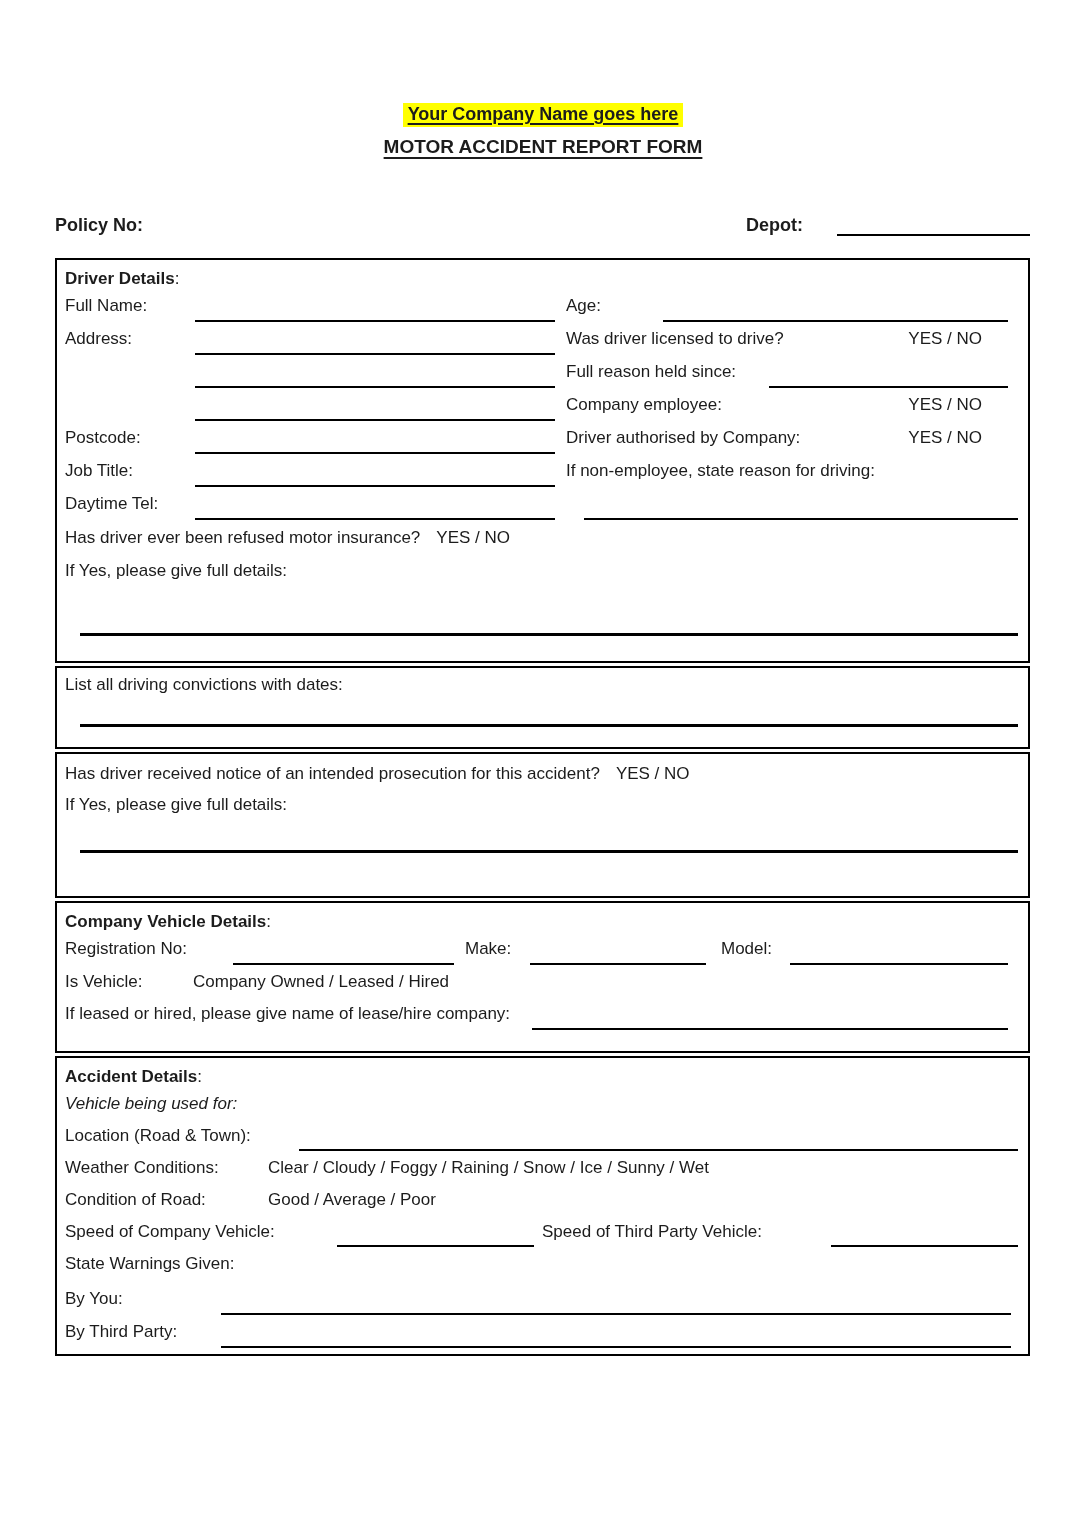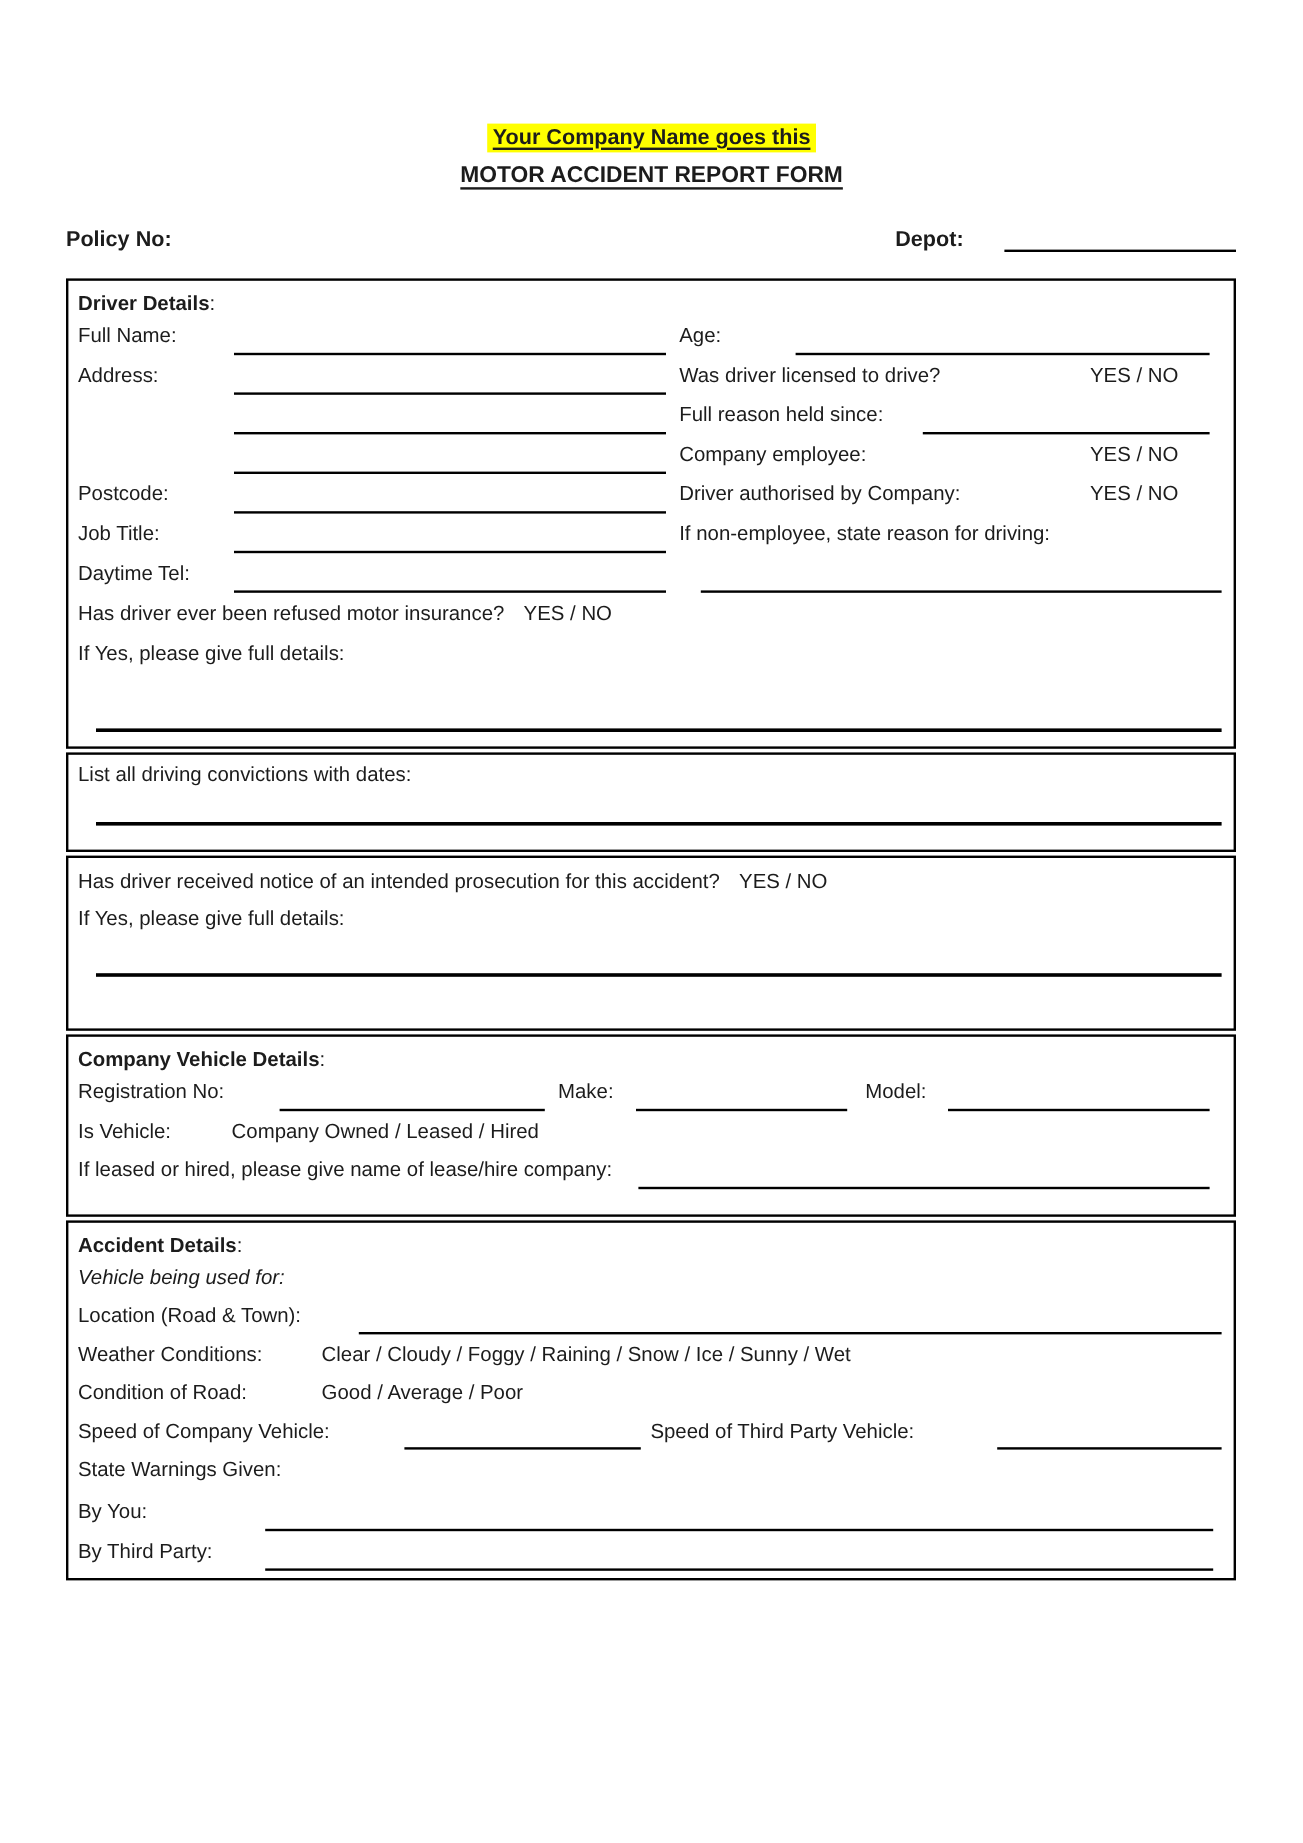--- a/index.html
+++ b/index.html
@@ -14,21 +14,21 @@
   .company-name {
     display:inline-block; font-weight:bold; font-size:18px;
     background:#ffff00; padding:1px 5px 2px 5px;
     text-decoration:underline; text-decoration-thickness:2px; text-underline-offset:3px;
   }
   .form-title {
     margin-top:9px; font-weight:bold; font-size:19px;
     text-decoration:underline; text-decoration-thickness:2px; text-underline-offset:4px;
   }
   .content { margin:0 56px 0 55px; }
-  .policy-row { margin-top:24px; display:flex; align-items:flex-end; font-size:18px; font-weight:bold; height:28px; }
+  .policy-row { margin-top:50px; display:flex; align-items:flex-end; font-size:18px; font-weight:bold; height:28px; }
   .policy-row .spacer { flex:1; }
   .depot-line { display:inline-block; width:193px; border-bottom:2px solid #000; margin-left:34px; height:24px; }
 
   .box { border:2px solid #000; padding:8px 8px 0 8px; }
   .box + .box { margin-top:3px; }
   .section-title { height:26px; line-height:22px; font-size:17px; }
 
   
   .frow { display:flex; height:33px; }
   .frow .lbl { line-height:24px; white-space:nowrap; }
@@ -43,21 +43,21 @@
   .lw { width:130px; flex:none; }
   .indent-l { margin-left:130px; }
   .yesno-cell { padding-right:38px; justify-content:space-between; }
   .val { line-height:24px; white-space:nowrap; }
 
   .inline-q { height:33px; line-height:26px; }
   .inline-q .val { margin-left:16px; }
   .details-prompt { height:32px; line-height:26px; }
   .long-line { border-bottom:3px solid #000; margin:0 2px 0 15px; }
 
-  .driver-box { margin-top:22px; padding-bottom:12px; }
+  .driver-box { margin-top:22px; padding-bottom:25px; }
   .driver-box .long-line { margin-top:43px; }
 
   .conv-box { padding-top:6px; padding-bottom:20px; }
   .conv-box .prompt { height:24px; line-height:22px; }
   .conv-box .long-line { margin-top:26px; }
 
   .pros-box { padding-bottom:43px; }
   .pros-box .q { height:26px; line-height:24px; }
   .pros-box .q .val { margin-left:16px; }
   .pros-box .details-prompt { margin-top:4px; }
@@ -93,21 +93,21 @@
   .warn-row { height:35px; }
   .byyou-lbl { width:156px; flex:none; }
   .by-line { flex:1; margin-right:9px; }
 </style>
 </head>
 <body>
 
 <div class="page">
 
   <div class="header">
-    <span class="company-name" style="background-color: rgb(255, 255, 0);">Your Company Name goes this</span>
+    <span class="company-name" style="background-color: rgb(255, 255, 0);">Your Company Name goes here</span>
     <div class="form-title">MOTOR ACCIDENT REPORT FORM</div>
   </div>
 
   <div class="content">
 
     <div class="policy-row">
       <span>Policy No:</span>
       <span class="spacer"></span>
       <span>Depot:</span>
       <span class="depot-line"></span>

